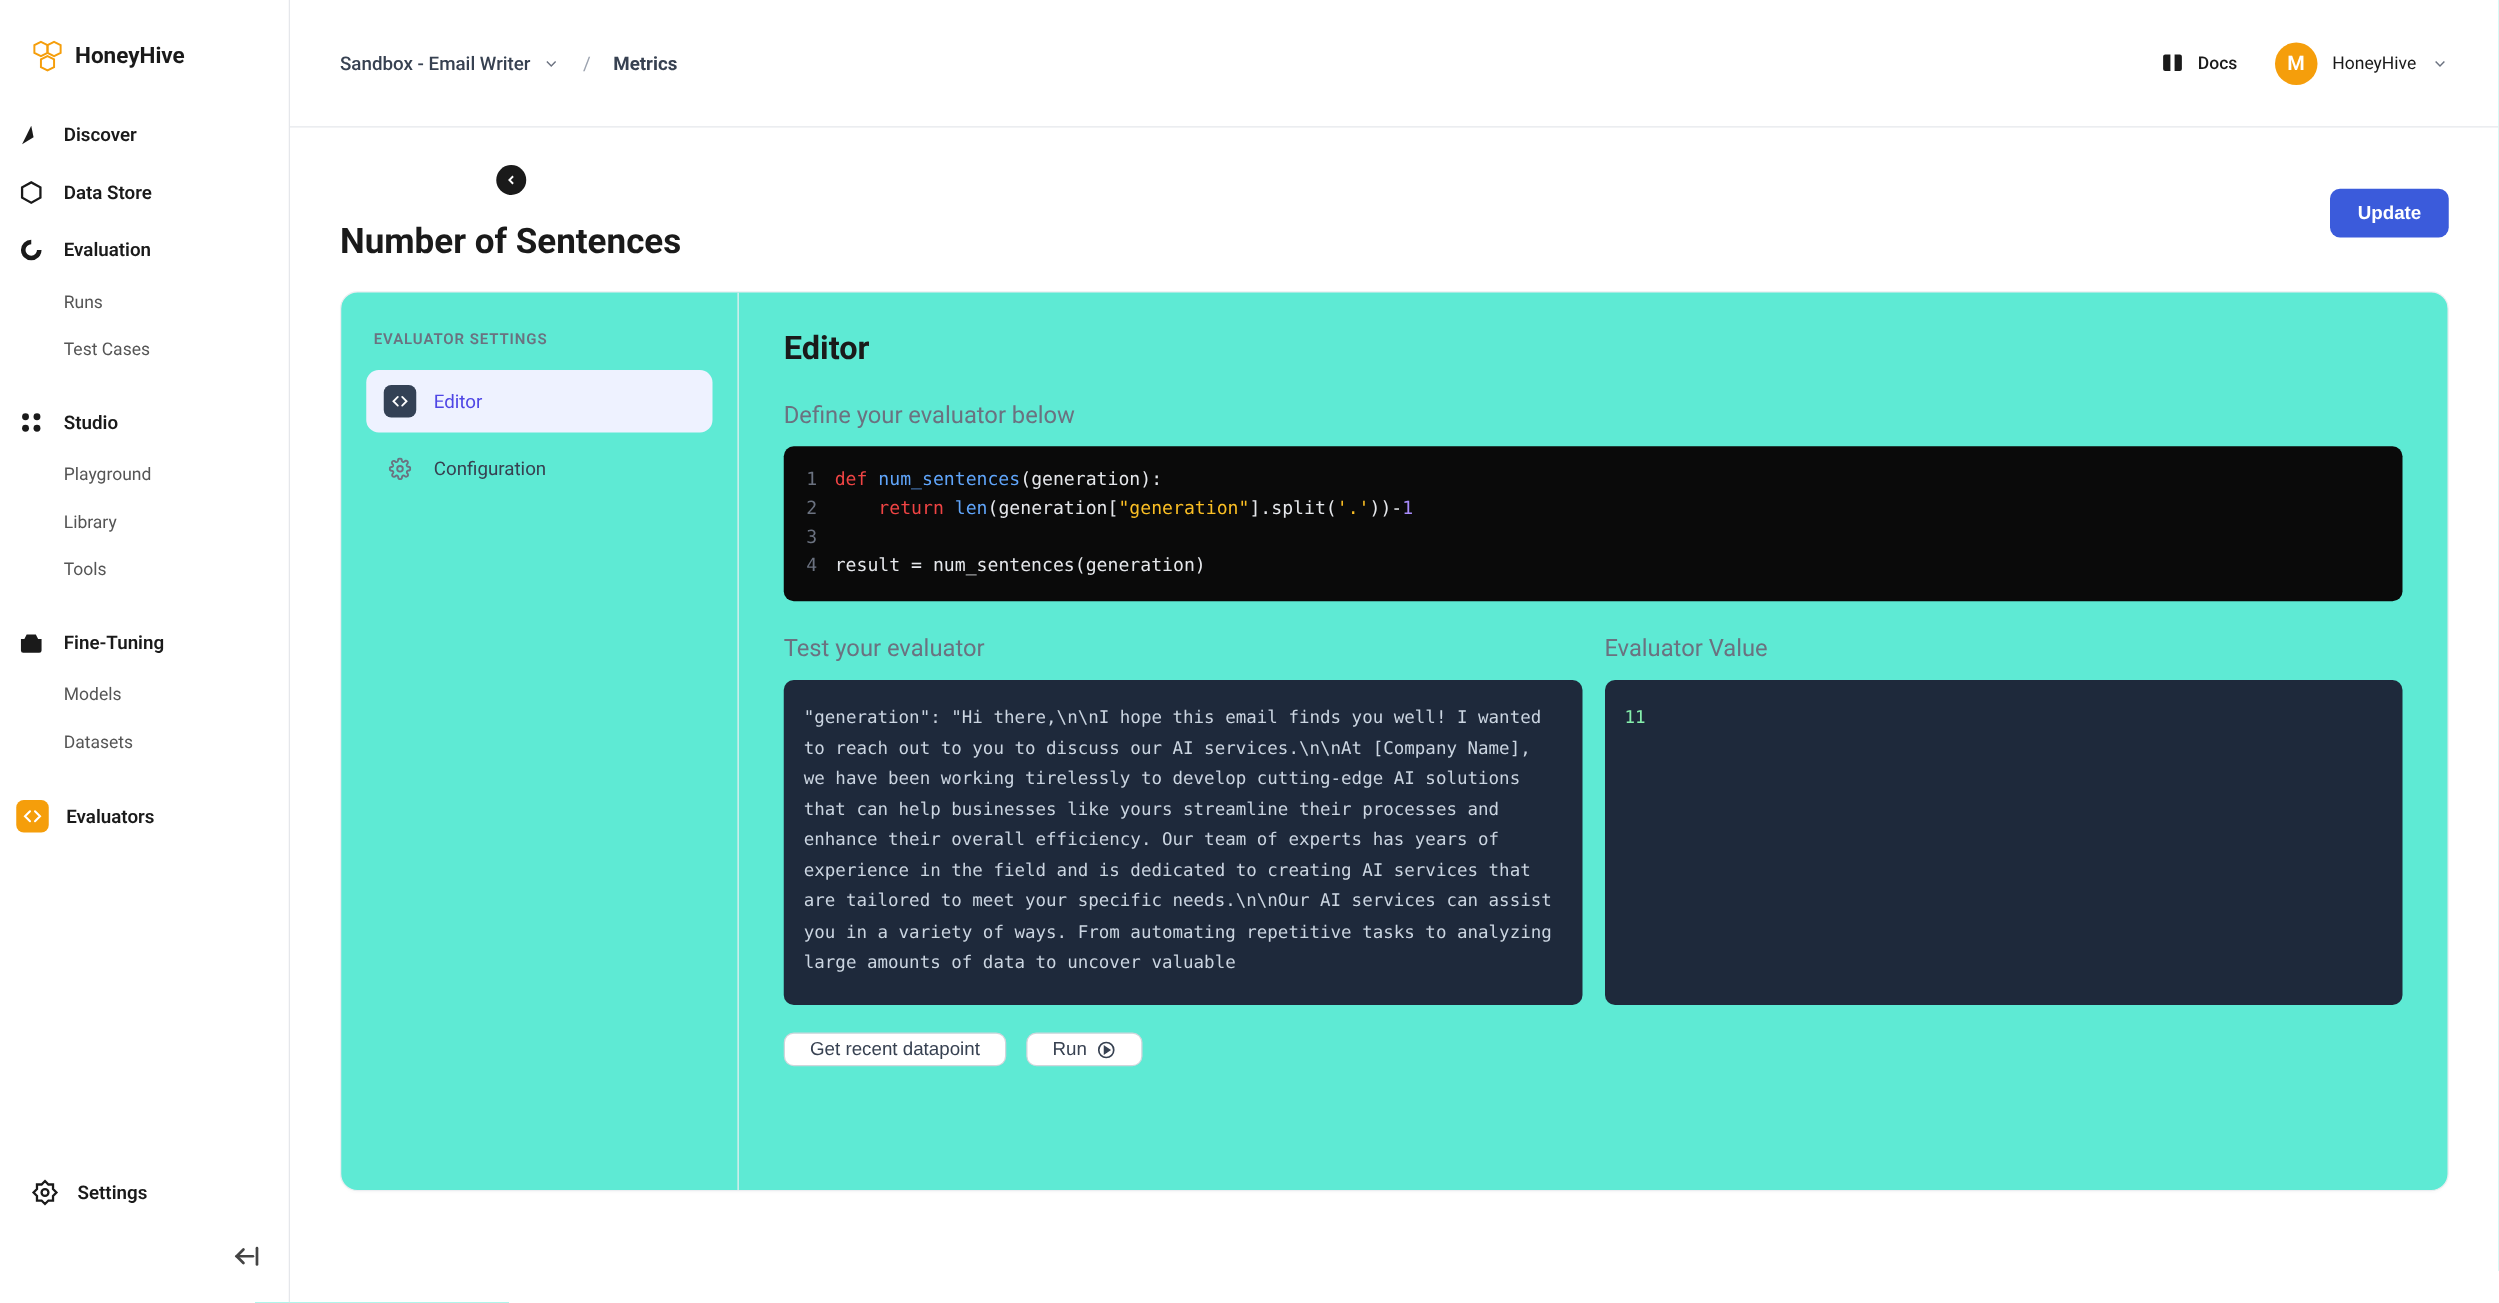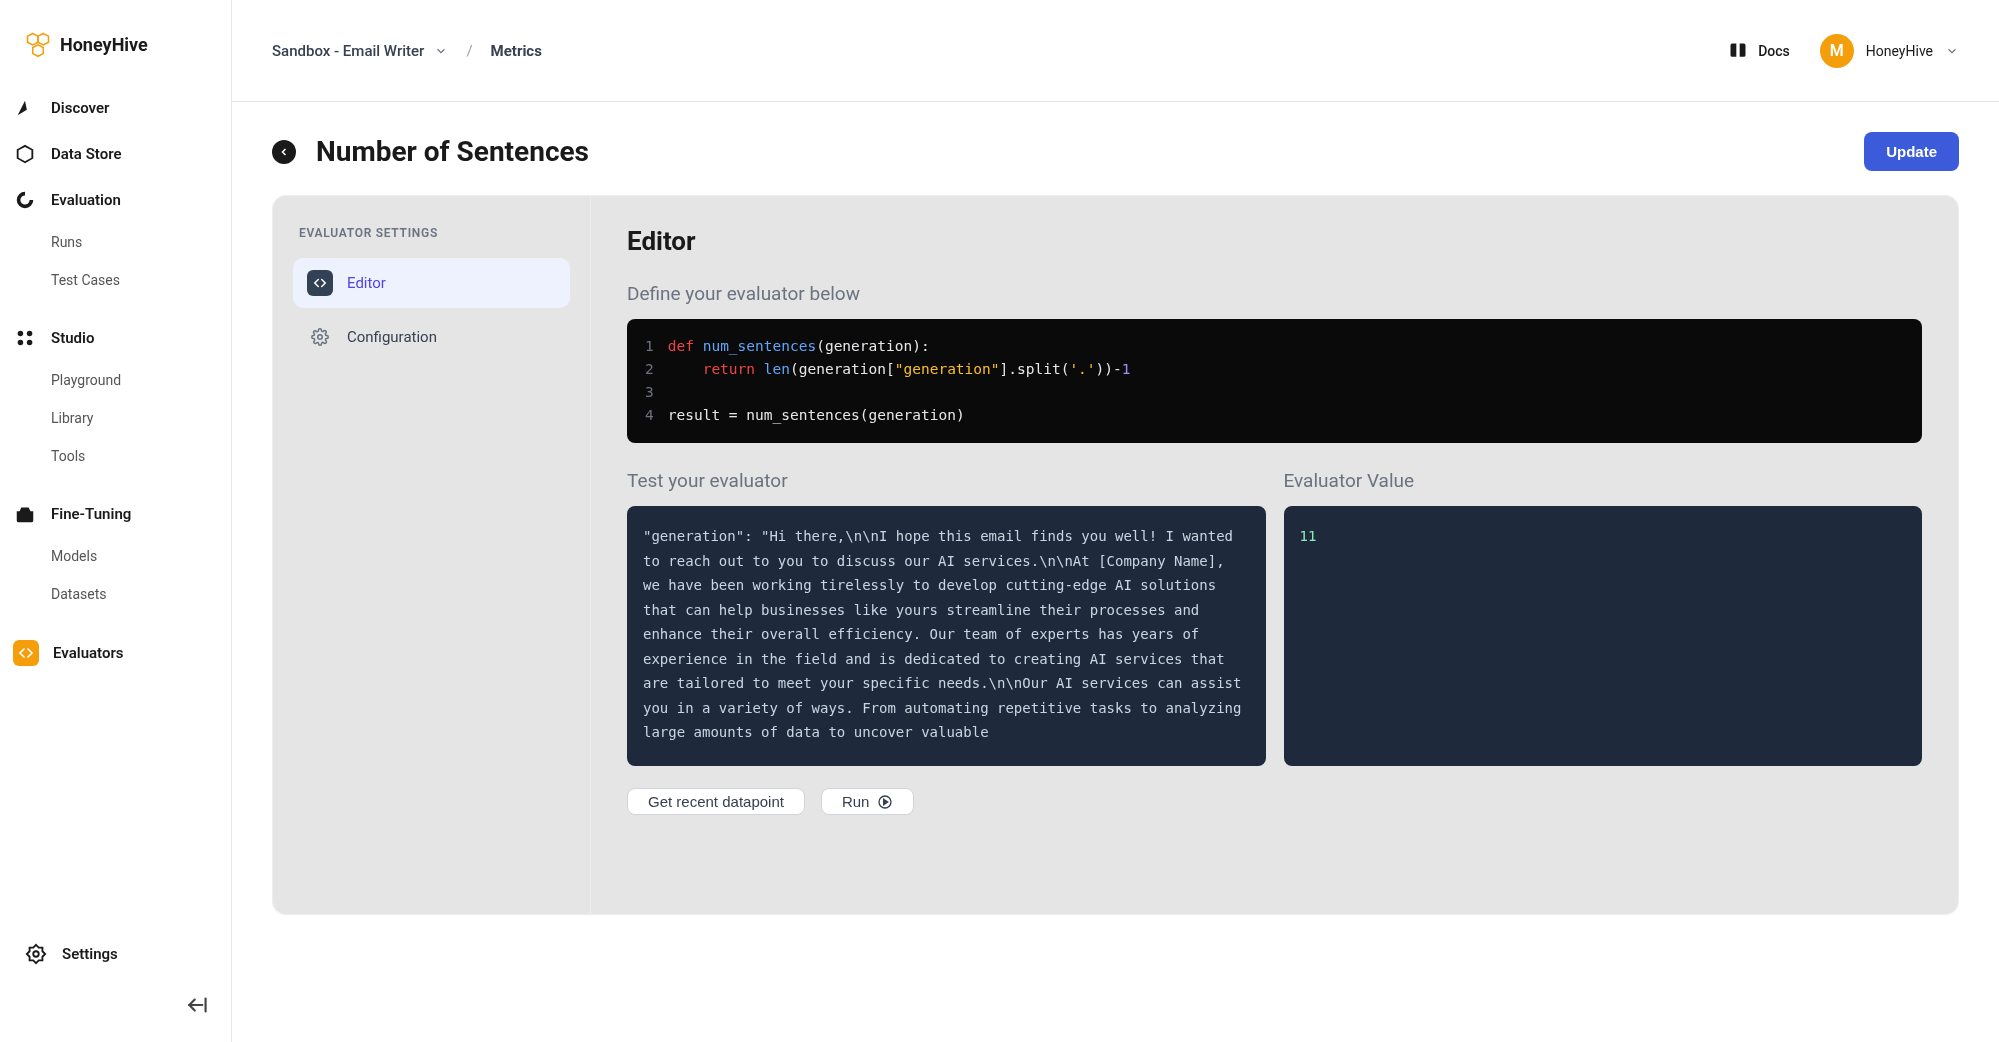--- a/index.html
+++ b/index.html
@@ -32,27 +32,27 @@
 .breadcrumb .project { display:flex; align-items:center; gap:10px; font-weight:500; }
 .breadcrumb .sep { color:#9ca3af; }
 .breadcrumb .crumb { color:#374151;font-weight:bold; }
 .topbar-right { display:flex; align-items:center; gap:30px; }
 .docs-link { display:flex; align-items:center; gap:10px; color:#1a1a1a; font-weight:500; cursor:pointer; }
 .user-menu { display:flex; align-items:center; gap:12px; cursor:pointer; }
 .avatar { width:34px; height:34px; border-radius:50%; background:#f59e0b; color:#fff; display:flex; align-items:center; justify-content:center; font-weight:600; font-size:16px; }
 
 
 .page-header { display:flex; align-items:center; justify-content:space-between; padding: 30px 40px 24px 40px; }
-.page-header-left { display:flex; align-items:center; gap:20px; }
+.page-header-left { display:flex; align-items:center; gap:20px;flex-direction:column; }
 .back-btn { width:24px; height:24px; border-radius:50%; background:#1a1a1a; color:#fff; display:flex; align-items:center; justify-content:center; cursor:pointer; font-size:12px; }
 .page-title { font-size:28px; font-weight:700; }
 .update-btn { background:#3b5bdb; color:#fff; border:none; padding:11px 22px; border-radius:8px; font-weight:600; font-size:15px; cursor:pointer; }
 
 
-.card { margin: 0 40px 40px 40px; border:1px solid #eceef1; border-radius:14px; display:flex; min-height: 720px; overflow:hidden; background:#e5e5e5; box-shadow: 0 1px 2px rgba(0,0,0,0.02); }
+.card { margin: 0 40px 40px 40px; border:1px solid #eceef1; border-radius:14px; display:flex; min-height: 720px; overflow:hidden; background:#5eead4; box-shadow: 0 1px 2px rgba(0,0,0,0.02); }
 .card-sidebar { width: 318px; border-right:1px solid #eceef1; padding: 30px 20px; }
 .card-sidebar-title { font-size:12px; letter-spacing:0.06em; color:#6b7280; font-weight:600; margin-bottom:18px; padding-left:6px; }
 .settings-item { display:flex; align-items:center; gap:14px; padding:12px 14px; border-radius:10px; cursor:pointer; color:#374151; font-size:15px; margin-bottom:4px; }
 .settings-item .mini-icon { width:26px; height:26px; display:flex; align-items:center; justify-content:center; border-radius:6px; }
 .settings-item.active { background:#eef2ff; color:#4f46e5; }
 .settings-item.active .mini-icon { background:#334155; color:#fff; }
 
 .card-main { flex:1; padding: 30px 36px 36px 36px; min-width:0; }
 .editor-title { font-size:26px; font-weight:700; margin-bottom: 26px; }
 .helper { color:#6b7280; font-size:19px; margin-bottom: 14px; font-weight:400; }

